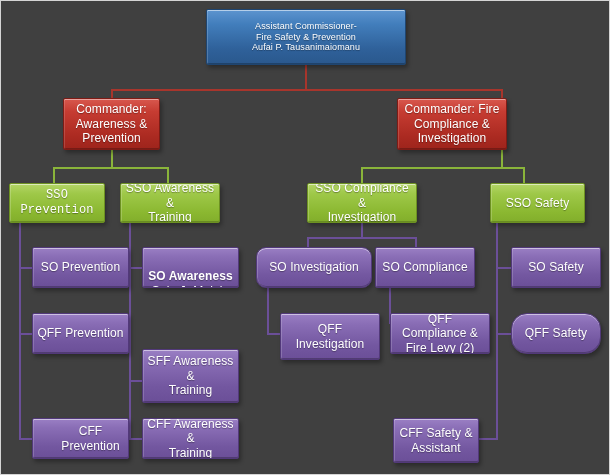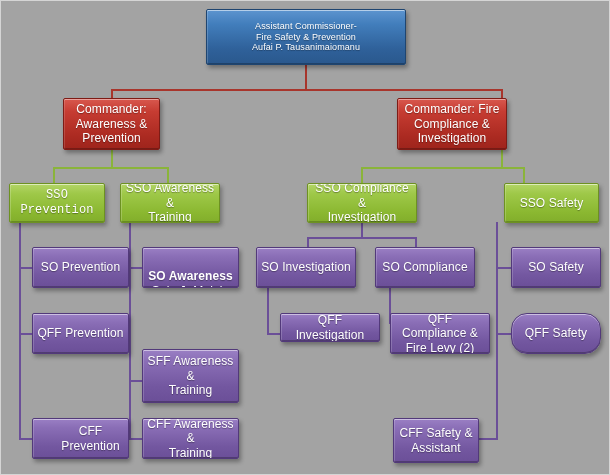--- a/index.html
+++ b/index.html
@@ -7,21 +7,21 @@
     width:610px;height:475px;
     background:#ffffff;
     font-family:"Liberation Sans", sans-serif;
     overflow:hidden;
     position:relative;
   }
   #chart{
     position:absolute;left:0;top:0;width:610px;height:475px;
     border:1px solid #d5d5d5;
     box-sizing:border-box;
-    background:#a3a3a3;
+    background:#404040;
   }
   .conn{position:absolute;z-index:1;}
   .node{
     position:absolute;z-index:3;
     box-sizing:border-box;
     display:flex;align-items:center;justify-content:center;
     text-align:center;
     color:#ffffff;
     line-height:1.22;
     letter-spacing:.1px;
@@ -152,40 +152,40 @@
     </span>
   </div>
 
   <div class="node green f85" style="left:306px;top:182px;width:110px;height:40px;">
     <span class="lbl">
       <span class="l1">SSO Compliance &amp;</span>
       <span class="l2">Investigation</span>
     </span>
   </div>
 
-  <div class="node green f85" style="left:503px;top:182px;width:95px;height:40px;">
+  <div class="node green f85" style="left:489px;top:182px;width:95px;height:40px;">
     <span class="lbl">
       <span class="l1">SSO Safety</span>
     </span>
   </div>
 
   <div class="node purple f85" style="left:31px;top:246px;width:97px;height:41px;">
     <span class="lbl">
       <span class="l1">SO Prevention</span>
     </span>
   </div>
 
   <div class="node purple f85 bold1" style="left:141px;top:246px;width:97px;height:41px;">
     <span class="lbl">
       <span class="l1">SO Awareness</span>
       <span class="l2">Sola Jr Malele</span>
     </span>
   </div>
 
-  <div class="node purple f85" style="left:255px;top:246px;width:100px;height:41px;">
+  <div class="node purple f85" style="left:255px;top:246px;width:116px;height:41px;border-radius:10px;">
     <span class="lbl">
       <span class="l1">SO Investigation</span>
     </span>
   </div>
 
   <div class="node purple f85" style="left:374px;top:246px;width:100px;height:41px;">
     <span class="lbl">
       <span class="l1">SO Compliance</span>
     </span>
   </div>
@@ -195,21 +195,21 @@
       <span class="l1">QFF Prevention</span>
     </span>
   </div>
 
   <div class="node purple f85" style="left:510px;top:246px;width:90px;height:41px;">
     <span class="lbl">
       <span class="l1">SO Safety</span>
     </span>
   </div>
 
-  <div class="node purple f85" style="left:279px;top:312px;width:100px;height:29px;">
+  <div class="node purple f85" style="left:279px;top:312px;width:100px;height:47px;">
     <span class="lbl">
       <span class="l1">QFF Investigation</span>
     </span>
   </div>
 
   <div class="node purple f85" style="left:389px;top:312px;width:100px;height:41px;">
     <span class="lbl">
       <span class="l1">QFF Compliance &amp;</span>
       <span class="l2">Fire Levy (2)</span>
     </span>

